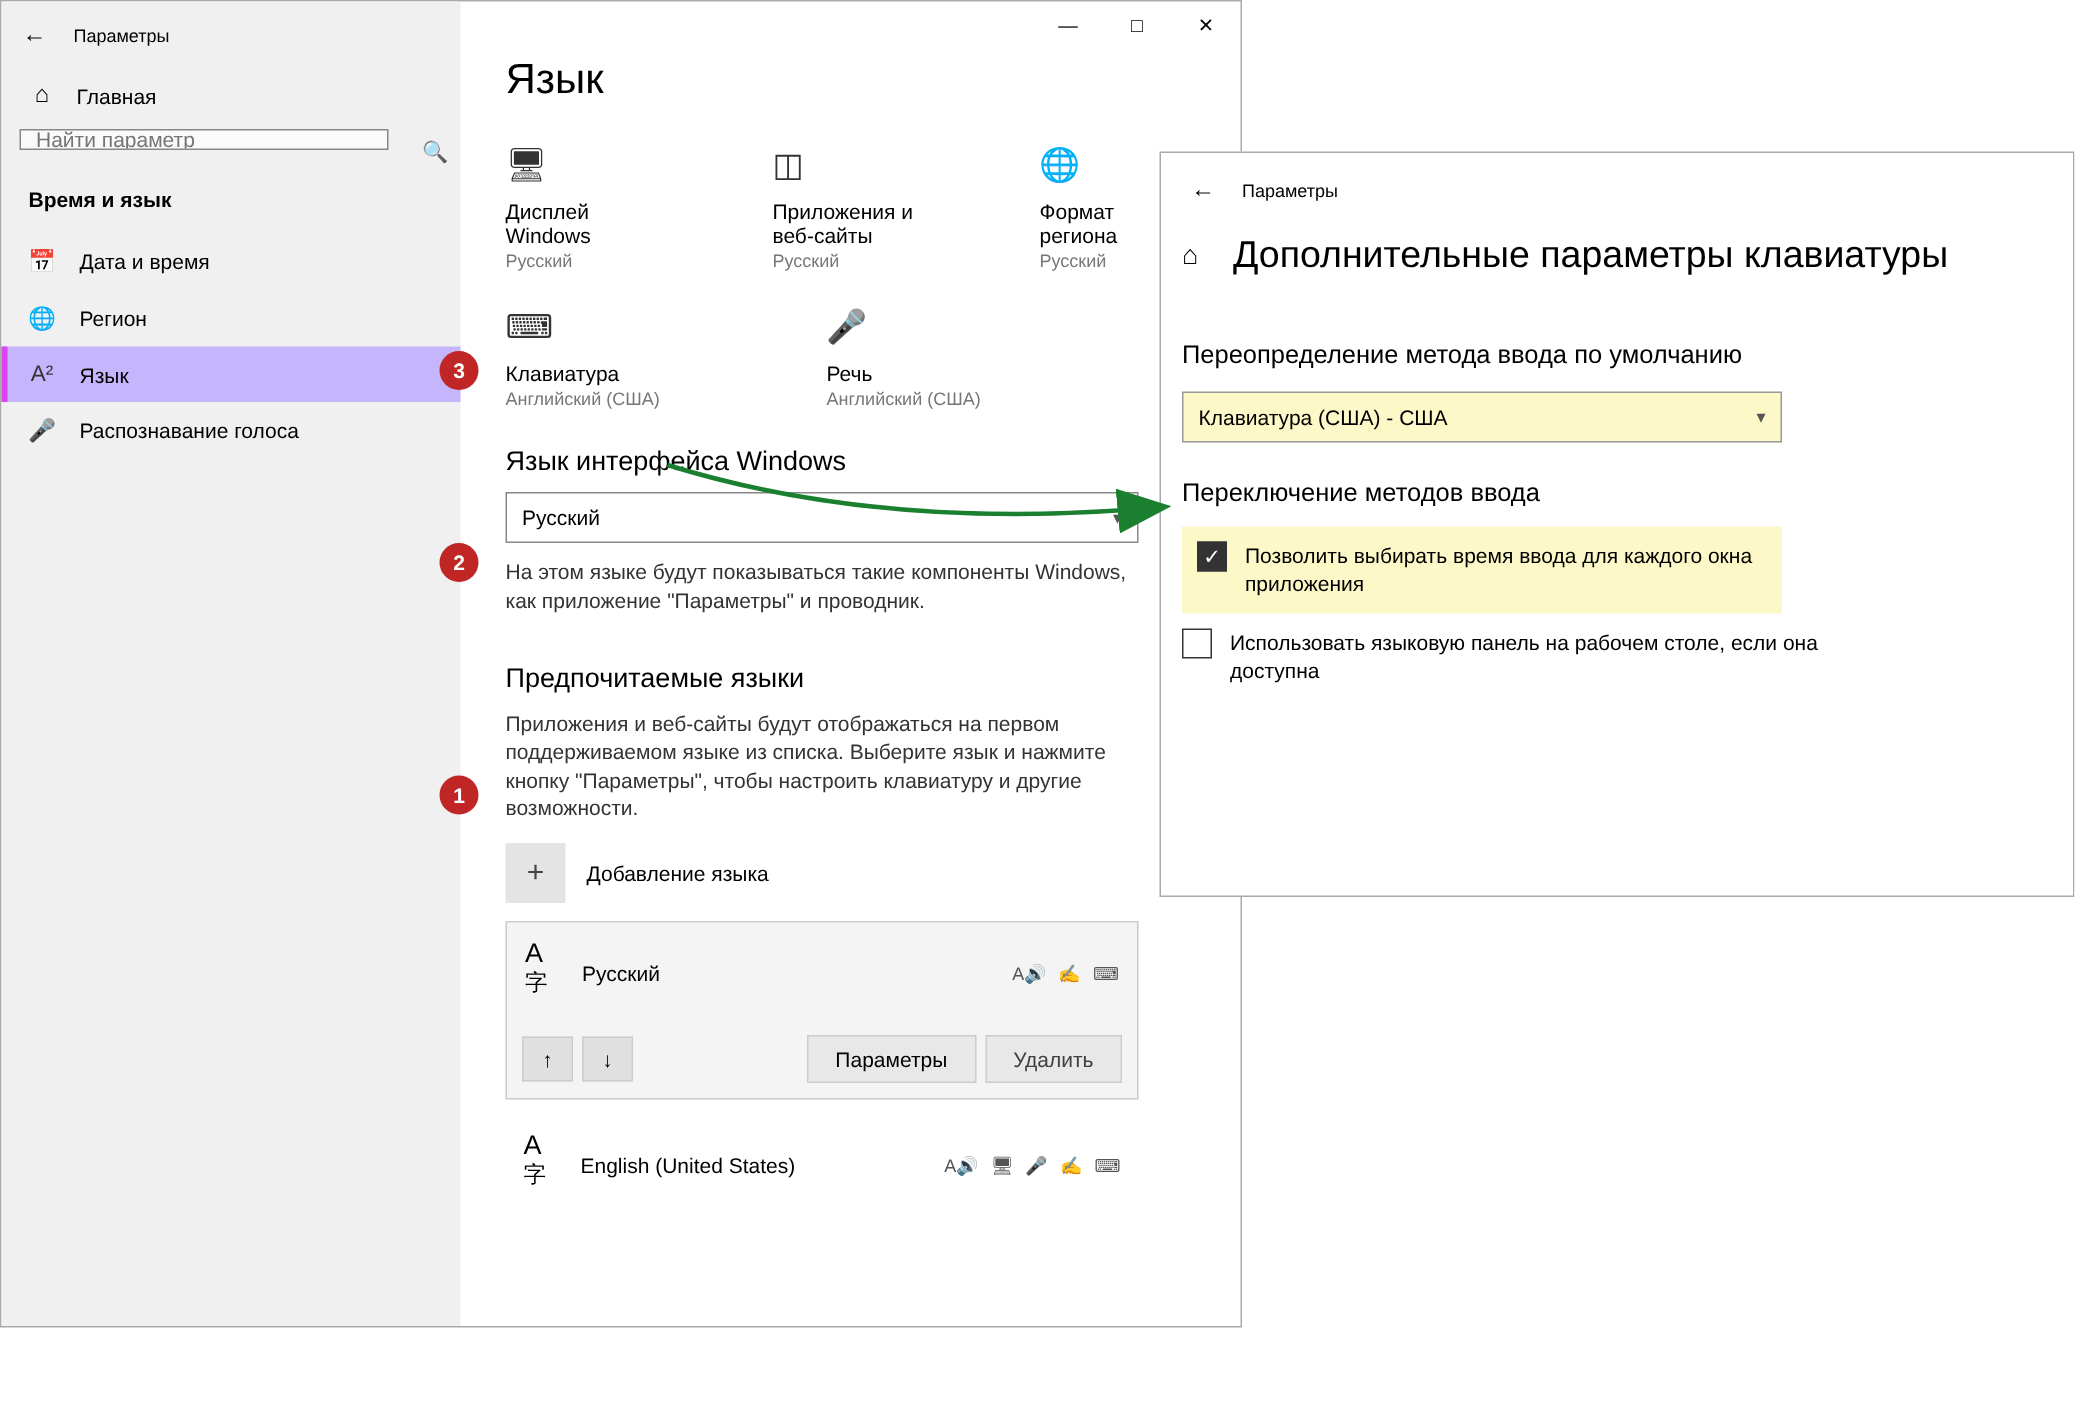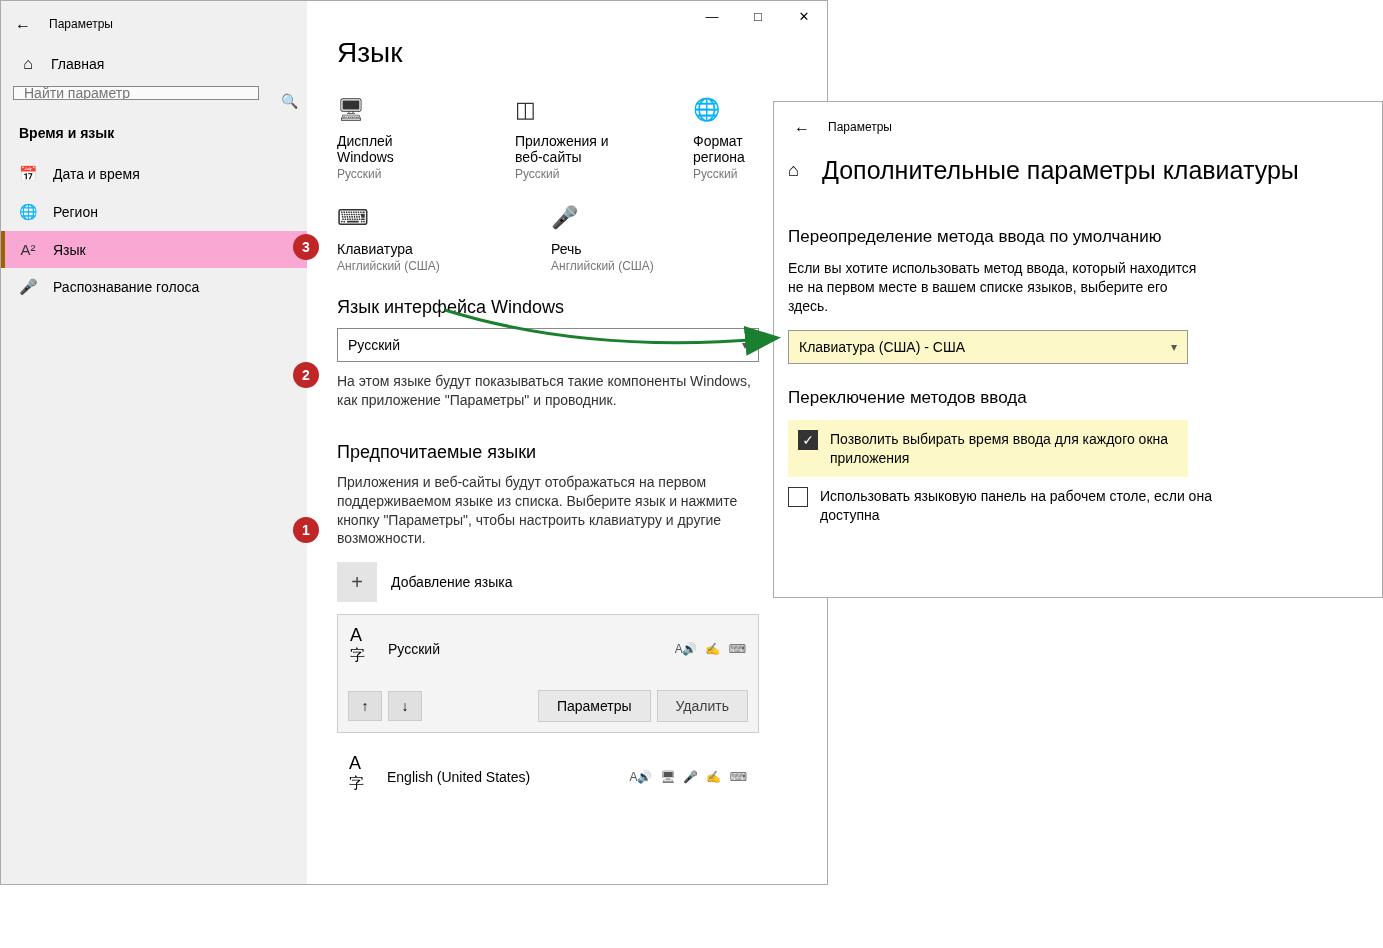--- a/index.html
+++ b/index.html
@@ -14,21 +14,21 @@
   .home-row { display:flex; align-items:center; padding: 16px 14px 12px 18px; cursor:pointer; }
   .home-row .icon { width: 18px; height:18px; margin-right: 14px; display:flex; align-items:center; justify-content:center; font-size:16px; }
   .search-wrap { padding: 0 12px 16px 12px; }
   .search-input { width: 246px; height: 14px; border: 1px solid #888; background:#fafafa; padding: 4px 30px 4px 10px; font-size:14px; }
   .search-icon-wrap { position: relative; }
   .search-icon { position:absolute; right: 8px; top: 50%; transform: translateY(-50%); color:#555; font-size:14px; }
 
   .section-label { font-weight: 600; padding: 8px 18px 14px 18px; }
   .nav-item { display:flex; align-items:center; padding: 10px 18px; cursor:pointer; font-size:14px; }
   .nav-item .nav-icon { width:18px; text-align:center; margin-right: 16px; font-size:15px; color:#333; }
-  .nav-item.active { background: #f9a8d4; border-left: 4px solid #a16207; padding-left:14px; }
+  .nav-item.active { background: #c4b5fd; border-left: 4px solid #d946ef; padding-left:14px; }
 
   .content { flex:1; padding: 36px 30px 20px 30px; overflow: hidden; position:relative; }
   .win-controls { position:absolute; top:0; right:0; display:flex; height:30px; }
   .win-controls .wc { width:46px; height:30px; display:flex; align-items:center; justify-content:center; font-size:13px; cursor:pointer; }
   h1.page-title { font-weight: 400; font-size: 28px; margin-bottom: 28px; }
 
   .tile-row { display:flex; gap: 74px; margin-bottom: 24px; }
   .tile { width: 140px; cursor:pointer; }
   .tile .ticon { font-size: 22px; margin-bottom: 10px; color:#333; height:26px; }
   .tile .tlabel { font-size:14px; }
@@ -209,21 +209,20 @@
   <div class="titlebar-row">
     <div class="back-btn">←</div>
     <div class="titlebar-label">Параметры</div>
   </div>
   <div class="popup-home-row">
     <span class="picon">⌂</span>
     <span class="popup-title">Дополнительные параметры клавиатуры</span>
   </div>
 
   <h3>Переопределение метода ввода по умолчанию</h3>
-  <div class="desc2">Если вы хотите использовать метод ввода, который находится не на первом месте в вашем списке языков, выберите его здесь.</div>
   <div class="select2">
     <span>Клавиатура (США) - США</span>
     <span class="chev">▾</span>
   </div>
 
   <h3 style="margin-top:24px">Переключение методов ввода</h3>
   <div class="hl-check-row">
     <div class="checkbox checked">✓</div>
     <div class="check-label">Позволить выбирать время ввода для каждого окна приложения</div>
   </div>

